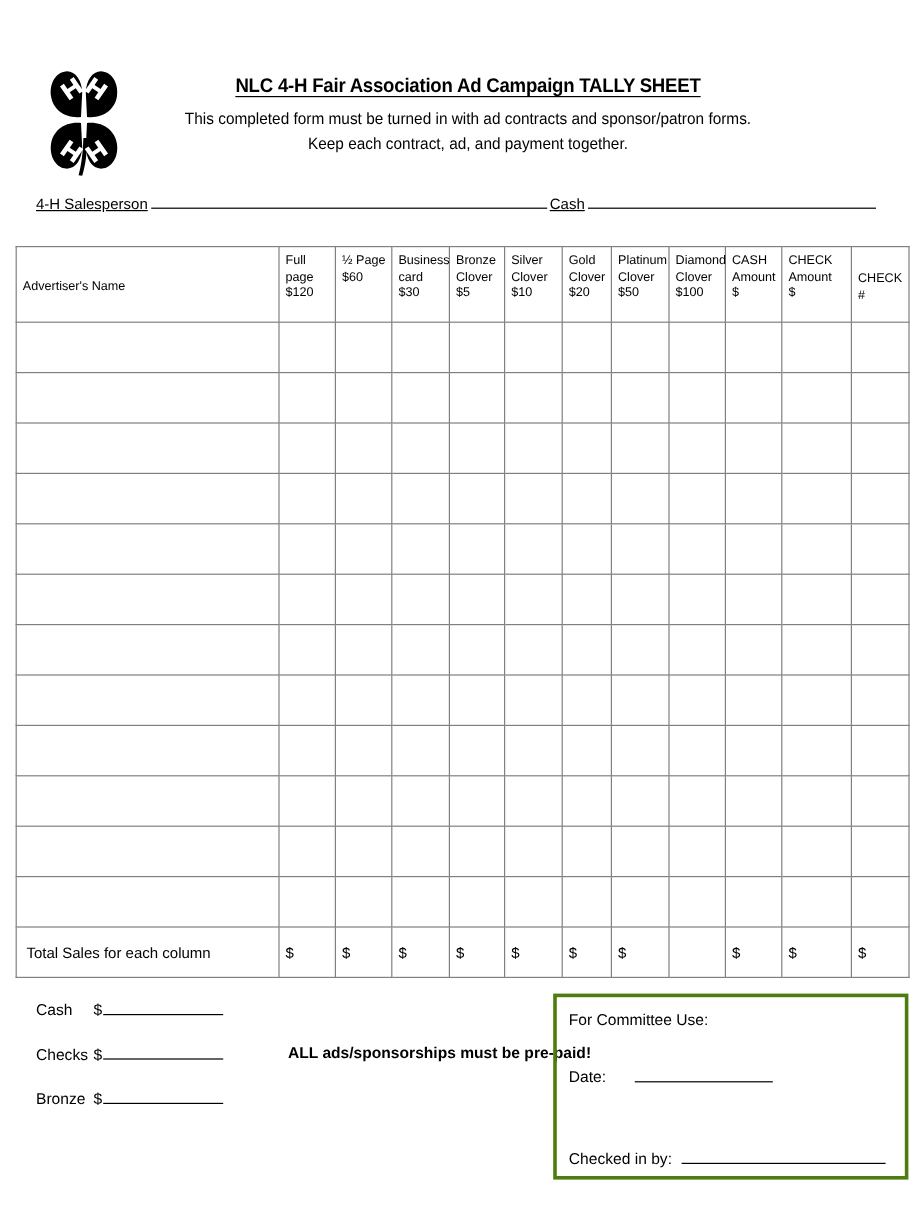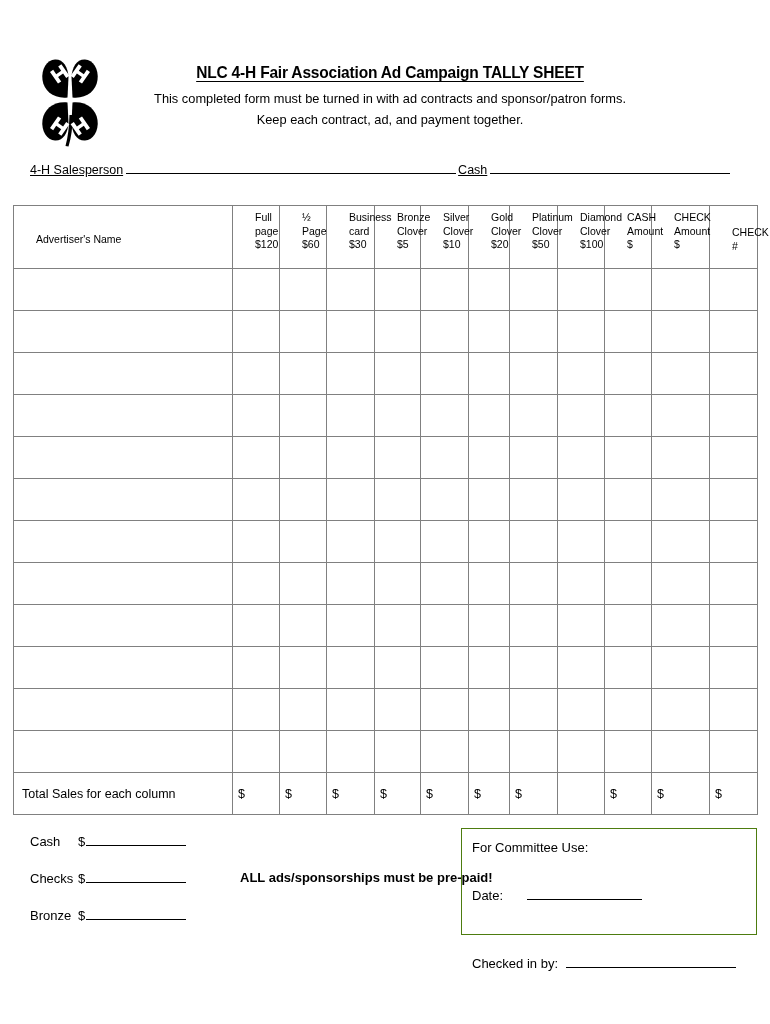--- a/index.html
+++ b/index.html
@@ -93,21 +93,21 @@
     border: 1px solid #808080;
     padding: 0;
     vertical-align: top;
   }
   .tally-table thead th {
     height: 57px;
     font-weight: normal;
     font-size: 10.5px;
     line-height: 13.5px;
     text-align: left;
-    padding: 5px 4px 0 22px;
+    padding: 5px 4px 0 5px;
     white-space: pre-line;
   }
   th.col-name {
     font-size: 12.5px;
     vertical-align: middle;
     padding-top: 0;
     padding-left: 8px;
   }
   th.col-checknum {
     font-size: 11.5px;
@@ -165,22 +165,22 @@
     font-size: 13px;
     font-weight: bold;
     white-space: nowrap;
   }
 
   .committee-box {
     position: absolute;
     left: 461px;
     top: 828px;
     width: 296px;
-    height: 107px;
-    border: 1px solid #4d7c0f;
+    height: 155px;
+    border: 3px solid #4d7c0f;
     box-sizing: border-box;
   }
   .cb-title {
     position: absolute;
     left: 10px;
     top: 11px;
     font-size: 13px;
   }
   .cb-date {
     position: absolute;

